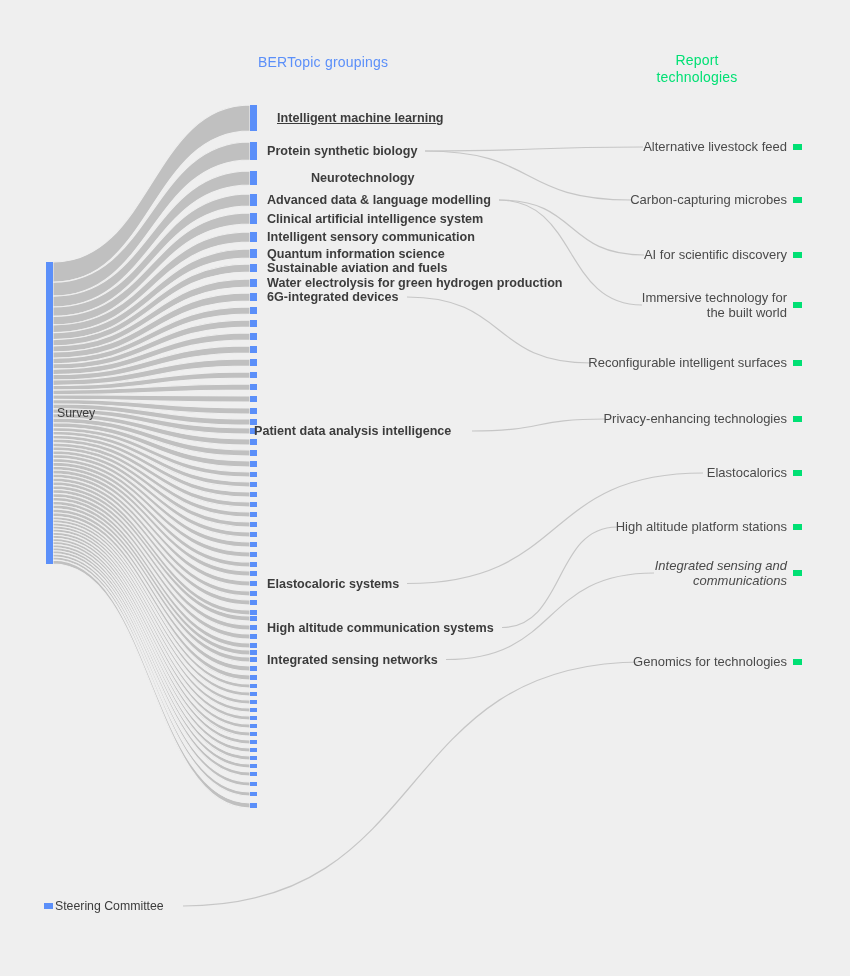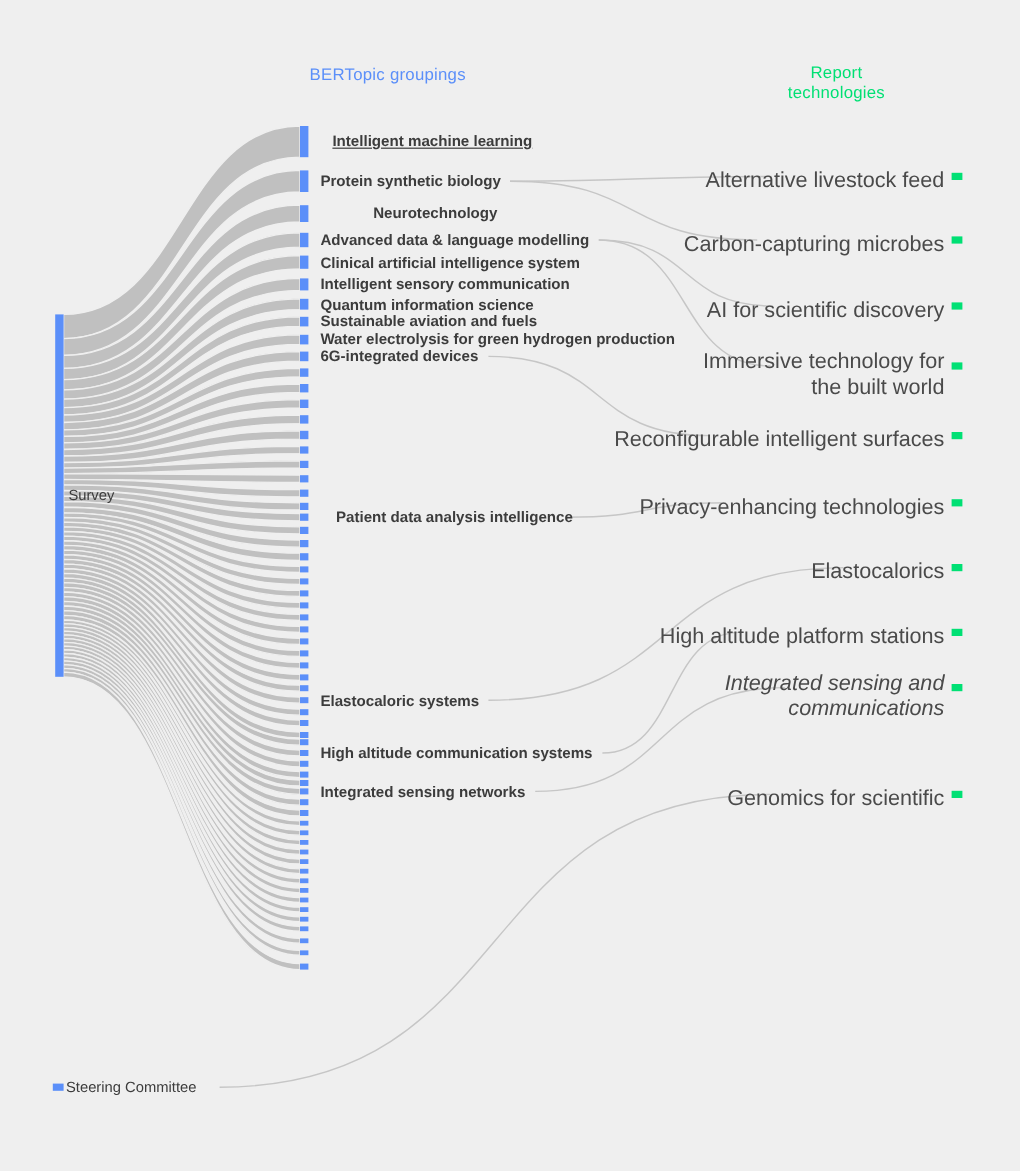--- a/index.html
+++ b/index.html
@@ -46,21 +46,21 @@
   .mid-label {
     position: absolute;
     font-size: 12.6px;
     font-weight: bold;
     color: #3c3c3c;
     white-space: nowrap;
     line-height: 1.15;
   }
   .right-label {
     position: absolute;
-    font-size: 18px;
+    font-size: 13px;
     font-weight: 400;
     color: #4a4a4a;
     text-align: right;
     line-height: 1.15;
     white-space: pre-line;
   }
   .src-label {
     position: absolute;
     font-size: 12.3px;
     font-weight: normal;
@@ -240,37 +240,37 @@
       <div class="mid-label" style="left: 277px; top: 111px; text-decoration: underline;">Intelligent machine learning</div>
       <div class="mid-label" style="left: 267px; top: 144px;">Protein synthetic biology</div>
       <div class="mid-label" style="left: 267px; top: 171px; margin-left: 44px;">Neurotechnology</div>
       <div class="mid-label" style="left: 267px; top: 193px;">Advanced data &amp; language modelling</div>
       <div class="mid-label" style="left: 267px; top: 211.5px;">Clinical artificial intelligence system</div>
       <div class="mid-label" style="left: 267px; top: 230px;">Intelligent sensory communication</div>
       <div class="mid-label" style="left: 267px; top: 246.5px;">Quantum information science</div>
       <div class="mid-label" style="left: 267px; top: 261px;">Sustainable aviation and fuels</div>
       <div class="mid-label" style="left: 267px; top: 276px;">Water electrolysis for green hydrogen production</div>
       <div class="mid-label" style="left: 267px; top: 290px;">6G-integrated devices</div>
-      <div class="mid-label" style="left: 280px; top: 424px;">Patient data analysis intelligence</div>
+      <div class="mid-label" style="left: 254px; top: 424px;">Patient data analysis intelligence</div>
       <div class="mid-label" style="left: 267px; top: 576.5px;">Elastocaloric systems</div>
       <div class="mid-label" style="left: 267px; top: 620.5px;">High altitude communication systems</div>
       <div class="mid-label" style="left: 267px; top: 652.5px;">Integrated sensing networks</div>
     </div>
   <div id="right-labels">
       <div class="right-label" style="right: 63px; top: 140px;">Alternative livestock feed</div>
       <div class="right-label" style="right: 63px; top: 193px;">Carbon-capturing microbes</div>
       <div class="right-label" style="right: 63px; top: 248px;">AI for scientific discovery</div>
       <div class="right-label" style="right: 63px; top: 291px;">Immersive technology for
 the built world</div>
       <div class="right-label" style="right: 63px; top: 356px;">Reconfigurable intelligent surfaces</div>
       <div class="right-label" style="right: 63px; top: 412px; text-align: center;">Privacy-enhancing technologies</div>
       <div class="right-label" style="right: 63px; top: 466px;">Elastocalorics</div>
       <div class="right-label" style="right: 63px; top: 520px;">High altitude platform stations</div>
       <div class="right-label" style="right: 63px; top: 559px; font-style: italic;">Integrated sensing and
 communications</div>
-      <div class="right-label" style="right: 63px; top: 655px;">Genomics for scientific</div>
+      <div class="right-label" style="right: 63px; top: 655px;">Genomics for technologies</div>
     </div>
   <div id="src-labels">
       <div class="src-label" style="left: 57px; top: 406px;">Survey</div>
       <div class="src-label" style="left: 55px; top: 899px;">Steering Committee</div>
     </div>
 
 </div>
 
 </body></html>

